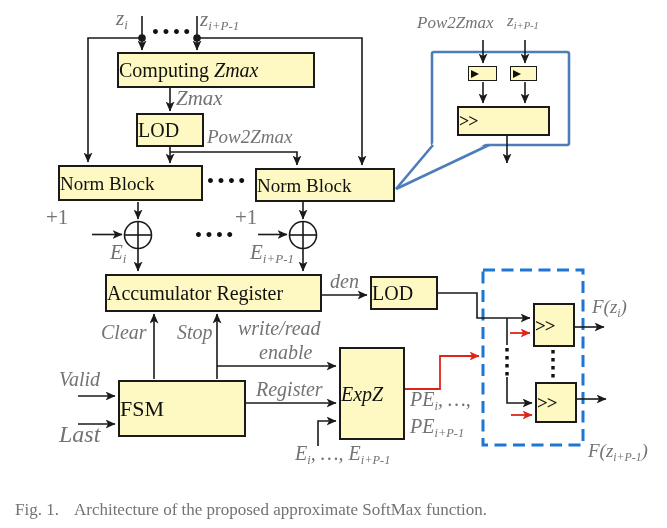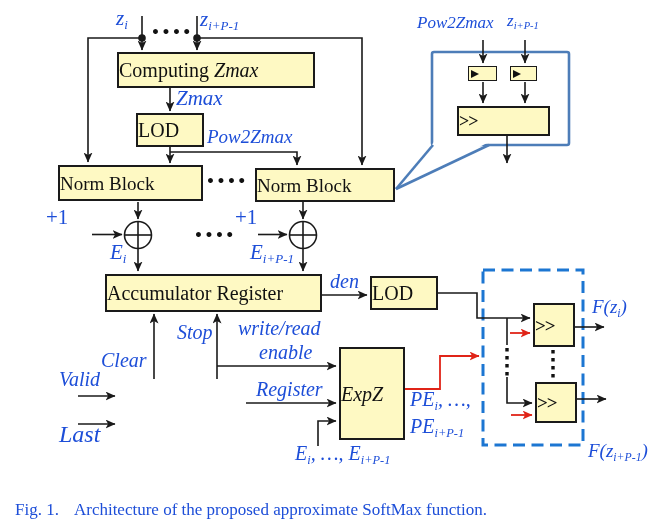--- a/index.html
+++ b/index.html
@@ -2,21 +2,21 @@
 <html><head>
 <meta charset="utf-8">
 <style>
   html,body{margin:0;padding:0;background:#fff;}
   #fig{position:relative;width:667px;height:528px;background:#fff;overflow:hidden;
        font-family:"Liberation Serif",serif;color:#111;}
   #wires{position:absolute;left:0;top:0;z-index:1;}
   .box{position:absolute;z-index:2;border:2px solid #1a1a1a;background:#fef9c3;
        display:flex;align-items:center;justify-content:flex-start;text-align:center;
        font-family:"Liberation Serif",serif;color:#111;line-height:1;}
-  .lbl{position:absolute;z-index:3;white-space:nowrap;line-height:1;color:#1d4ed8;}
+  .lbl{position:absolute;z-index:3;white-space:nowrap;line-height:1;color:#737373;}
   .it{font-style:italic;}
   sub{font-size:62%;vertical-align:-0.3em;letter-spacing:0;}
   .dots{font-family:"DejaVu Sans",sans-serif;font-size:14px;font-weight:bold;
         letter-spacing:1.5px;color:#111;}
   .shiftxt{letter-spacing:-1px;font-weight:bold;}
   .tri{width:0;height:0;border-left:8px solid #111;border-top:4.5px solid transparent;
        border-bottom:4.5px solid transparent;margin-right:auto;margin-left:2px;}
   .regbox{border-width:1.5px;display:flex;align-items:center;}
   .cap{font-size:17px;}
   .cap .gap{display:inline-block;width:15px;}
@@ -121,20 +121,23 @@
   </div>
 
   <div class="box" style="left:105px;top:274px;width:213px;height:34px;font-size:20px;">
     <span>Accumulator Register</span>
   </div>
 
   <div class="box" style="left:370px;top:276px;width:64px;height:30px;font-size:20px;">
     <span>LOD</span>
   </div>
 
+  <div class="box" style="left:118px;top:380px;width:124px;height:53px;font-size:22px;">
+    <span>FSM</span>
+  </div>
 
   <div class="box it" style="left:339px;top:347px;width:62px;height:89px;font-size:20px;">
     <span>ExpZ</span>
   </div>
 
   <div class="box" style="left:533px;top:303px;width:38px;height:40px;font-size:19px;">
     <span class="shiftxt">&gt;&gt;</span>
   </div>
 
   <div class="box" style="left:535px;top:382px;width:38px;height:37px;font-size:19px;">
@@ -171,21 +174,21 @@
   <div class="lbl" style="left:235px;top:207px;font-size:21px;"><span>+1</span></div>
   <div class="lbl dots" style="left:194px;top:228px;"><span>••••</span></div>
   <div class="lbl it" style="left:110px;top:242px;font-size:21px;">
     <span>E</span><sub>i</sub>
   </div>
   <div class="lbl it" style="left:250px;top:242px;font-size:21px;">
     <span>E</span><sub>i+P-1</sub>
   </div>
 
   <div class="lbl it" style="left:330px;top:271px;font-size:20px;"><span>den</span></div>
-  <div class="lbl it" style="left:101px;top:322px;font-size:20px;margin-top:28px;"><span>Clear</span></div>
+  <div class="lbl it" style="left:101px;top:322px;font-size:20px;"><span>Clear</span></div>
   <div class="lbl it" style="left:177px;top:322px;font-size:20px;"><span>Stop</span></div>
   <div class="lbl it" style="left:238px;top:318px;font-size:20px;"><span>write/read</span></div>
   <div class="lbl it" style="left:259px;top:342px;font-size:20px;"><span>enable</span></div>
 
   <div class="lbl it" style="left:59px;top:369px;font-size:20px;"><span>Valid</span></div>
   <div class="lbl it" style="left:59px;top:422px;font-size:24px;"><span>Last</span></div>
   <div class="lbl it" style="left:256px;top:379px;font-size:20px;"><span>Register</span></div>
   <div class="lbl it" style="left:410px;top:389px;font-size:20px;">
     <span>PE</span><sub>i</sub><span>, …,</span>
   </div>

